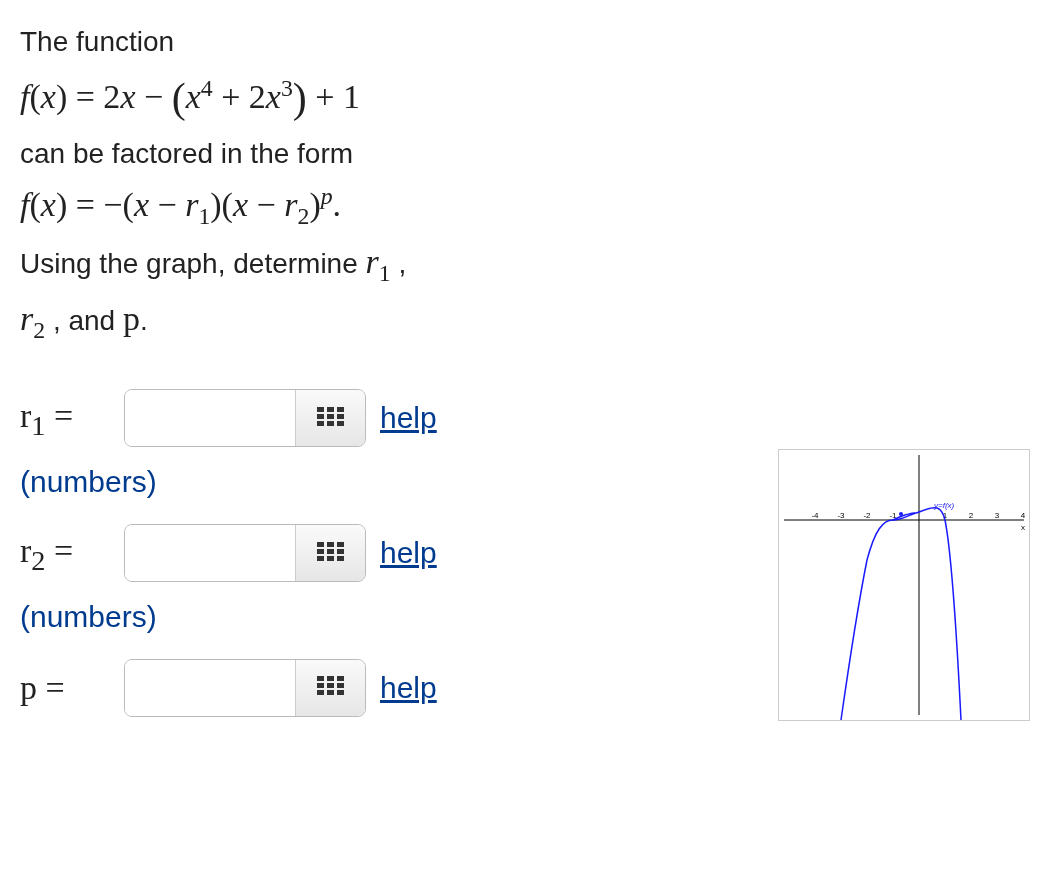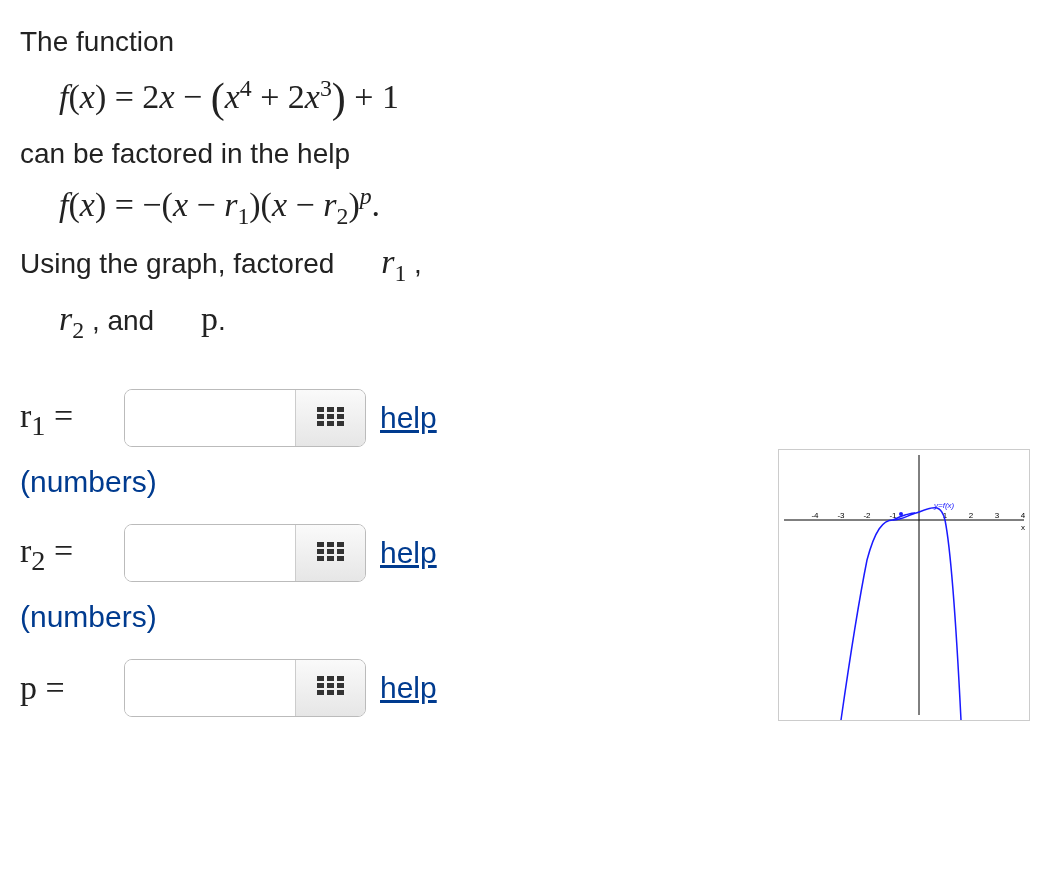--- a/index.html
+++ b/index.html
@@ -42,21 +42,20 @@
   .click-text {
     font-size: 28px;
     color: #222;
     margin-top: 10px;
     line-height: 1.6;
   }
   .math {
     font-family: "Times New Roman", serif;
     font-size: 34px;
     white-space: nowrap;
-    margin-left: 39px;
   }
   .math .ital { font-style: italic; }
   .math sup { font-size: 0.7em; vertical-align: super; font-style: normal;}
   .math sub { font-size: 0.7em; vertical-align: sub; font-style: normal;}
   .math .big { font-size: 42px; vertical-align: -4px; }
   .answers {
     margin-top: 40px;
   }
   .answer-row {
     display: flex;
@@ -115,28 +114,28 @@
 <body>
 
 <div class="layout">
   <div class="left">
     <div>The function</div>
 
     <div class="math">
       <span class="ital">f</span>(<span class="ital">x</span>) = 2<span class="ital">x</span> − <span class="big">(</span><span class="ital">x</span><sup>4</sup> + 2<span class="ital">x</span><sup>3</sup><span class="big">)</span> + 1
     </div>
 
-    <div>can be factored in the help</div>
+    <div>can be factored in the form</div>
 
     <div class="math">
       <span class="ital">f</span>(<span class="ital">x</span>) = −(<span class="ital">x</span> − <span class="ital">r</span><sub>1</sub>)(<span class="ital">x</span> − <span class="ital">r</span><sub>2</sub>)<sup><span class="ital">p</span></sup>.
     </div>
 
     <div>
-      <span>Using the graph, factored </span><span class="math"><span class="ital">r</span><sub>1</sub></span><span> ,</span><br>
+      <span>Using the graph, determine </span><span class="math"><span class="ital">r</span><sub>1</sub></span><span> ,</span><br>
       <span class="math"><span class="ital">r</span><sub>2</sub></span><span> , and </span><span class="math ital">p</span><span>.</span>
     </div>
 
     <div class="answers">
 
       <div class="answer-row">
         <div class="answer-label">
           <span class="ital">r</span><sub>1</sub>&nbsp;=
         </div>
         <div class="input-group">

